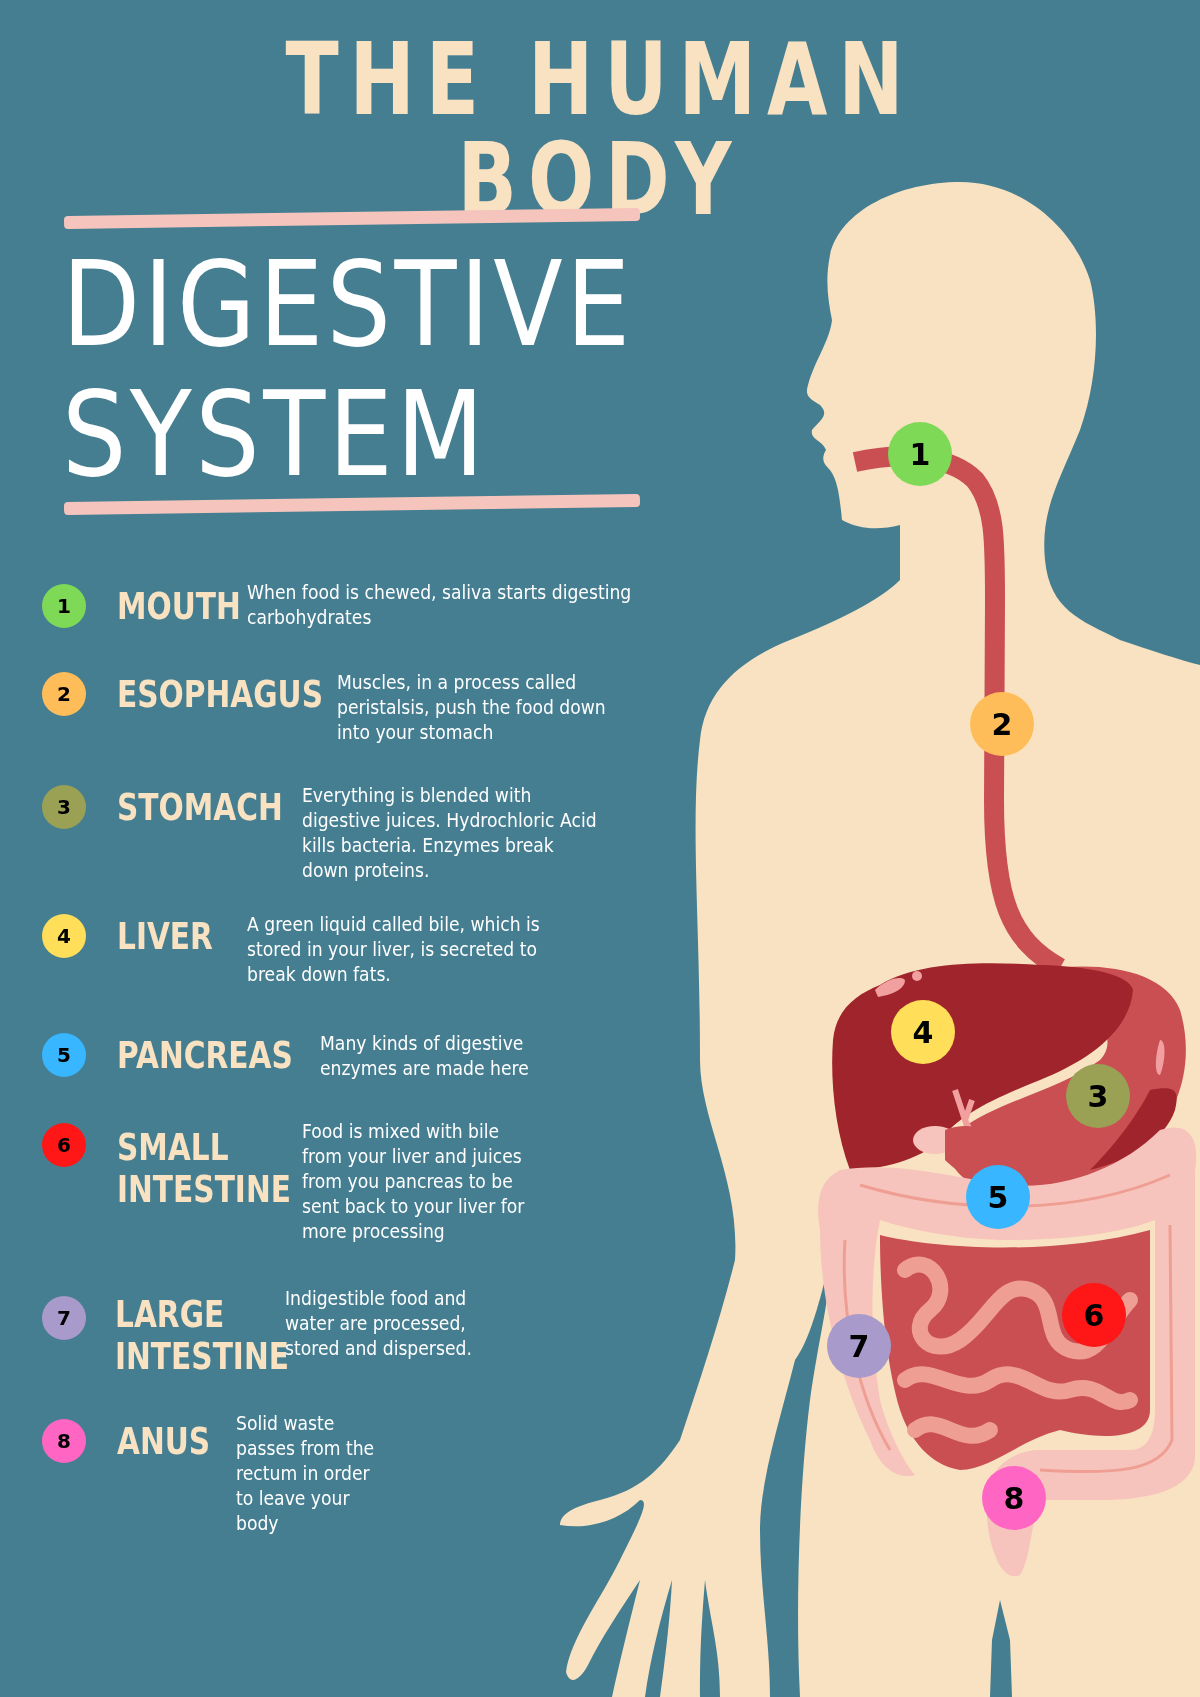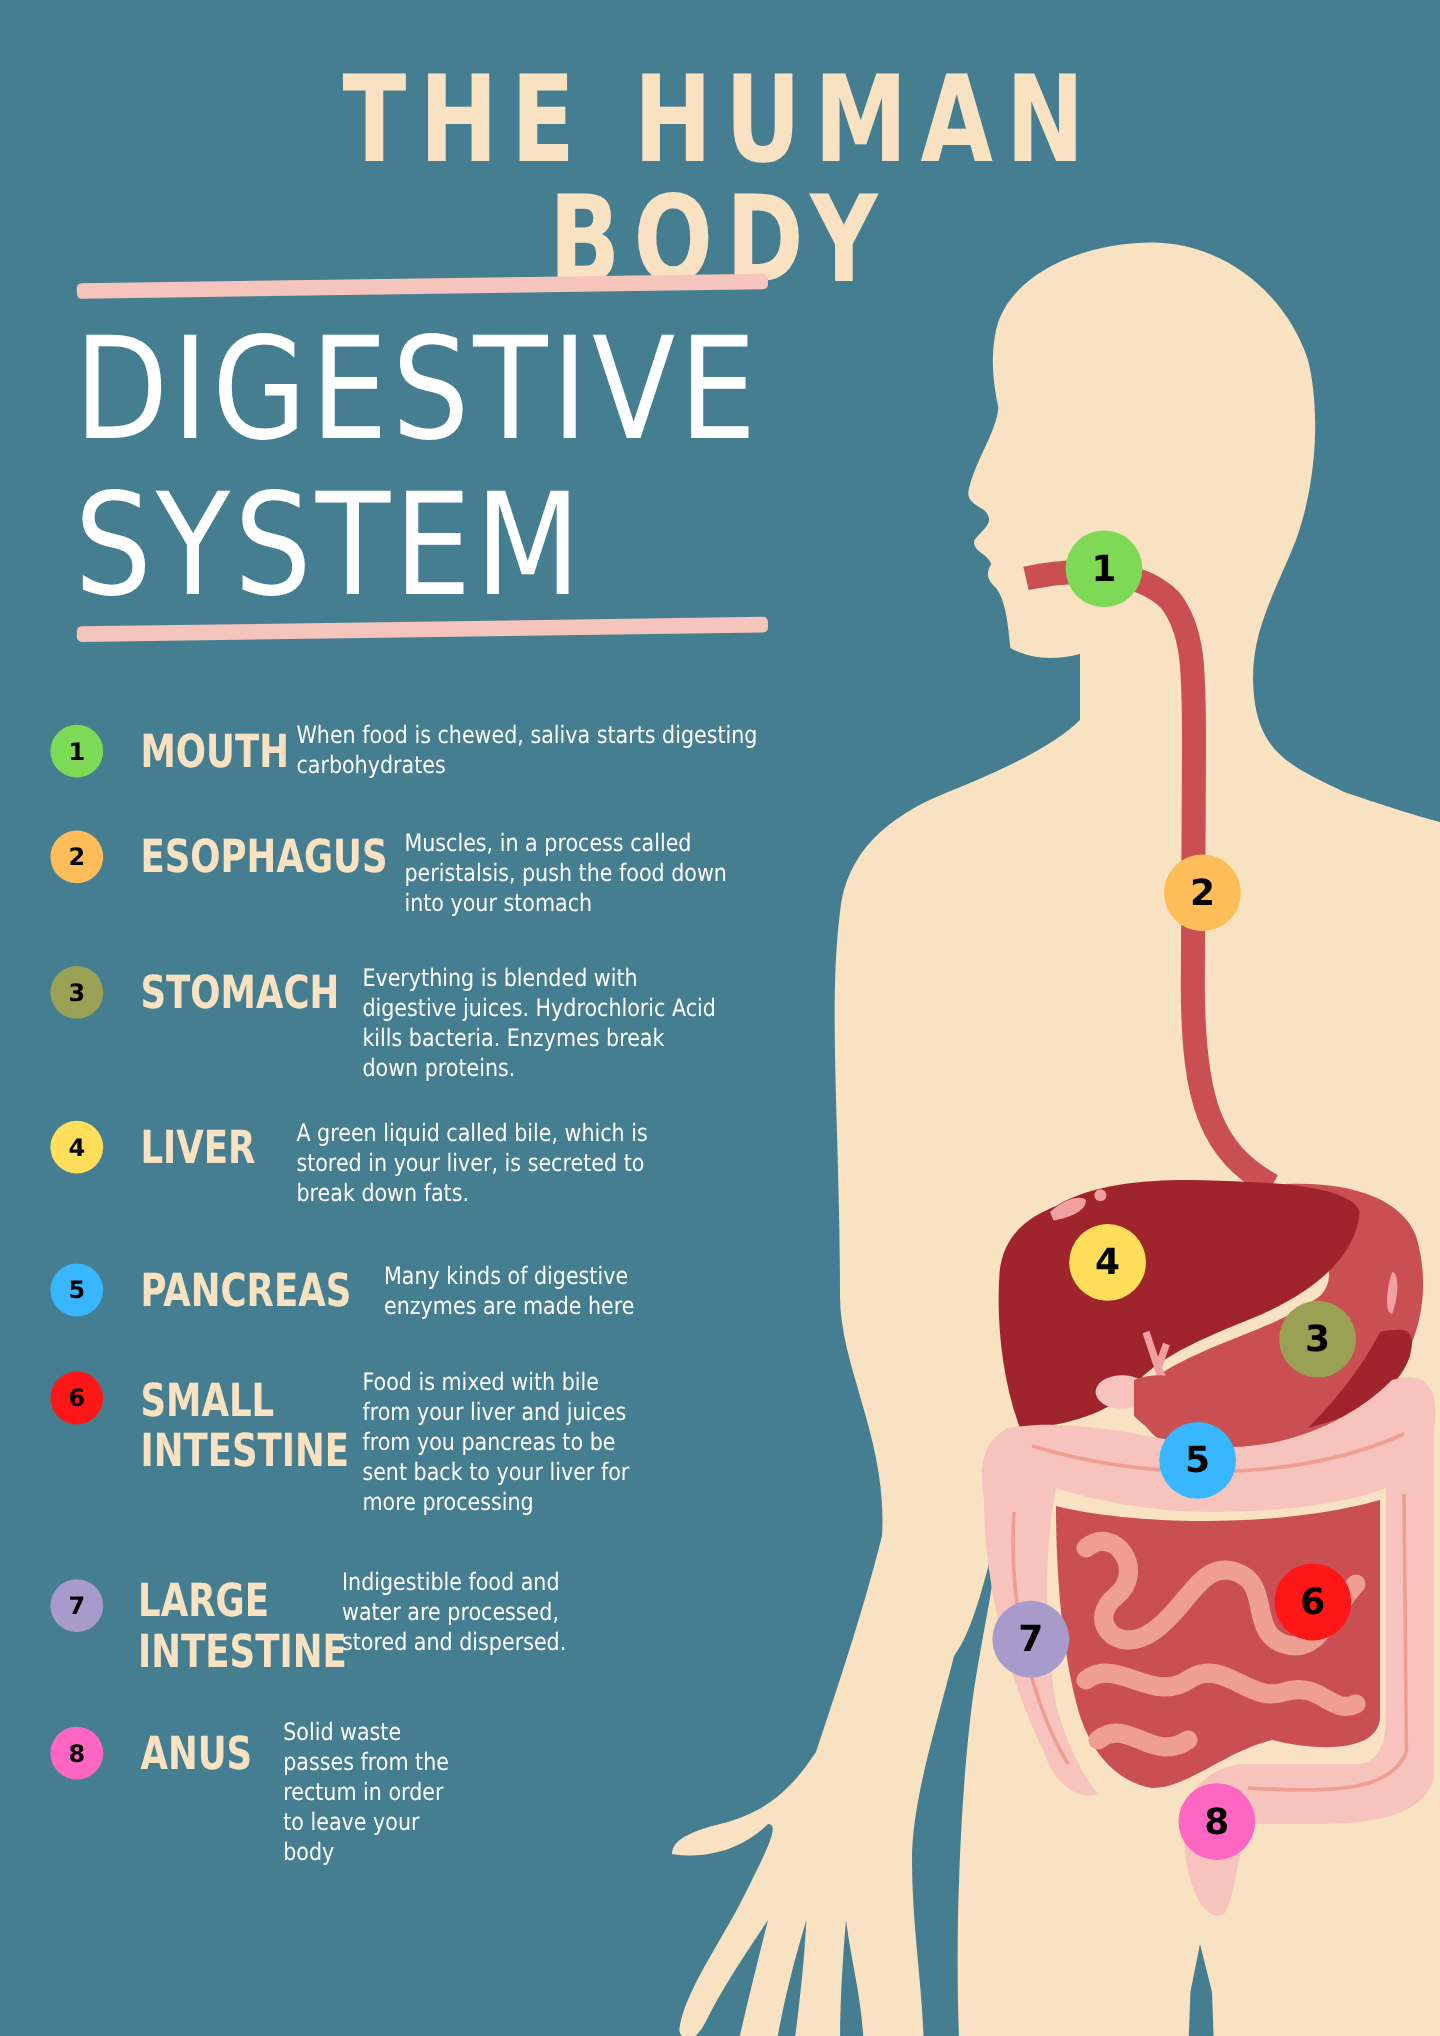--- a/index.html
+++ b/index.html
@@ -1,17 +1,17 @@
 <!DOCTYPE html>
 <html><head>
   <meta charset="utf-8">
   <style>
     html, body { margin: 0; padding: 0; }
     body { width: 1200px; height: 1697px; overflow: hidden; background: #457e91; position: relative; font-family: "DejaVu Sans", sans-serif; }
-    .canvas { position: absolute; left: 0; top: 0; width: 1200px; height: 1670px; margin-top: 20px; }
+    .canvas { position: absolute; left: 0; top: 0; width: 1200px; height: 1670px; }
     .top-title { position: absolute; left: 0; top: 30px; width: 1200px; text-align: center; font-family: "DejaVu Sans", sans-serif; font-weight: bold; font-size: 100px; letter-spacing: 14px; color: #f8e2c1; transform: scaleX(0.78); transform-origin: 600px 0; line-height: 1; }
     .underline { position: absolute; background: #f5c5bd; height: 13px; border-radius: 4px; }
     .big-title { position: absolute; left: 62px; font-family: "DejaVu Sans", sans-serif; font-size: 118px; color: #ffffff; letter-spacing: 4px; line-height: 1; transform: scaleX(0.86); transform-origin: 0 0; font-weight: normal; }
     .item { position: absolute; left: 0; width: 720px; }
     .num { position: absolute; left: 42px; width: 44px; height: 44px; border-radius: 50%; color: #000; font-weight: bold; font-size: 20px; display: flex; align-items: center; justify-content: center; font-family: "DejaVu Sans", sans-serif; }
     .name { position: absolute; left: 117px; color: #f8e2c1; font-weight: bold; font-size: 38px; line-height: 40px; font-family: "DejaVu Sans", sans-serif; transform: scaleX(0.78); transform-origin: 0 0; white-space: nowrap; }
     .desc { position: absolute; color: #ffffff; font-size: 20px; line-height: 25px; font-family: "DejaVu Sans", sans-serif; transform: scaleX(0.86); transform-origin: 0 0; white-space: nowrap; }
     .marker { position: absolute; width: 64px; height: 64px; border-radius: 50%; color: #000; font-weight: bold; font-size: 30px; display: flex; align-items: center; justify-content: center; font-family: "DejaVu Sans", sans-serif; }
     svg.figure { position: absolute; left: 0; top: 0; }
   </style>

